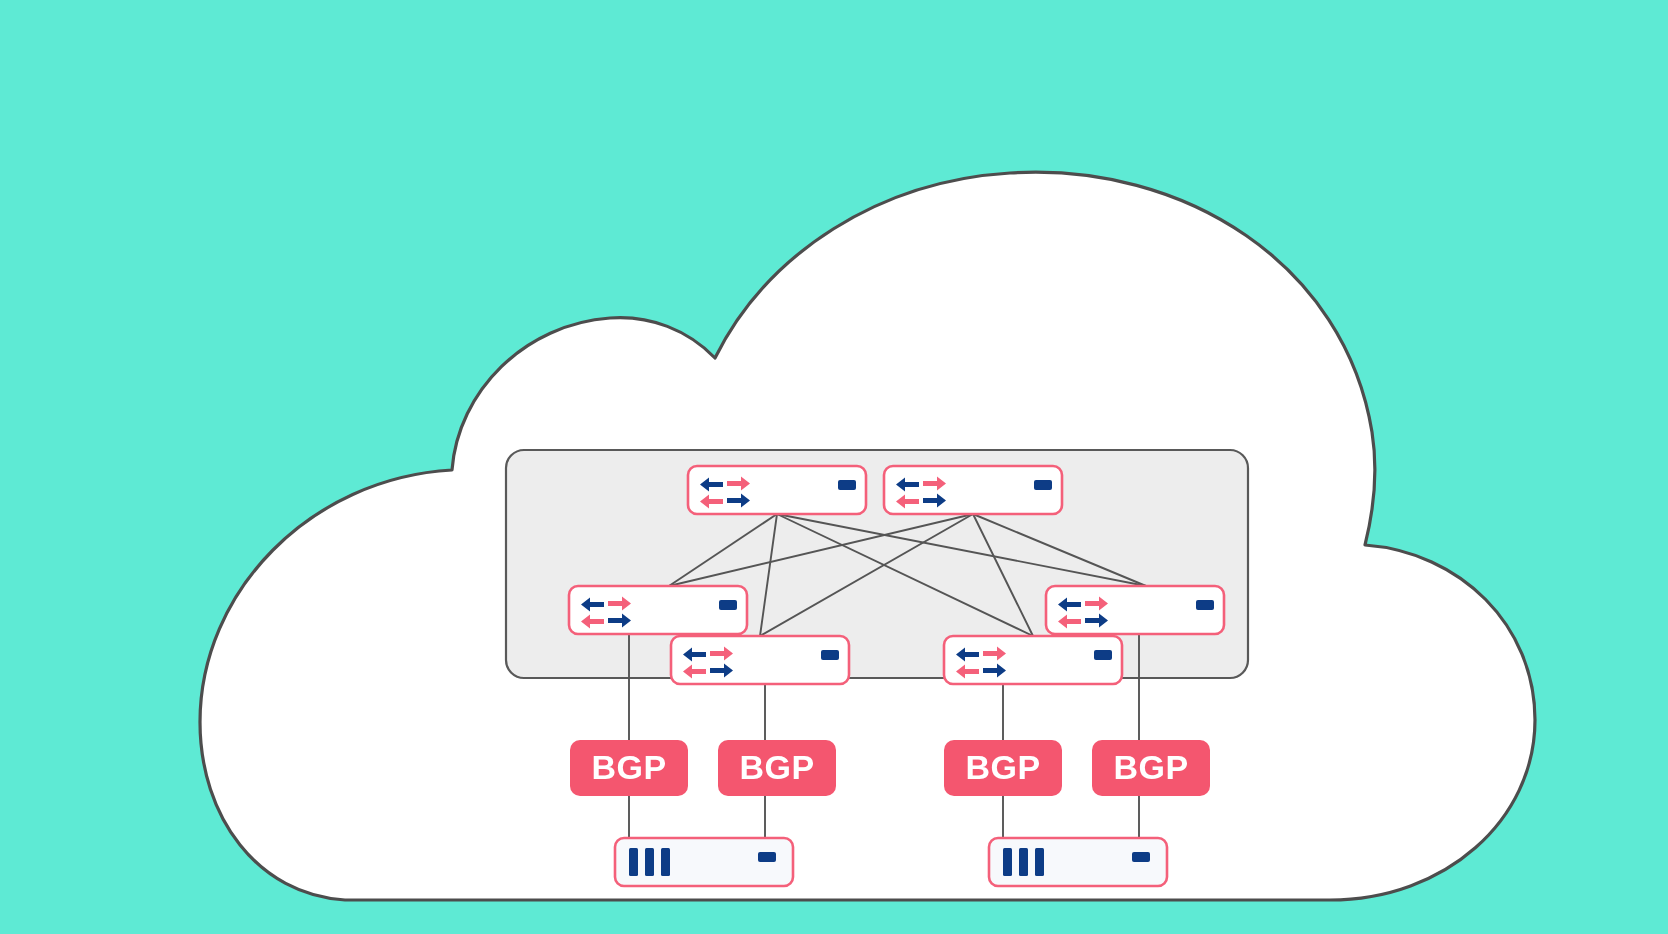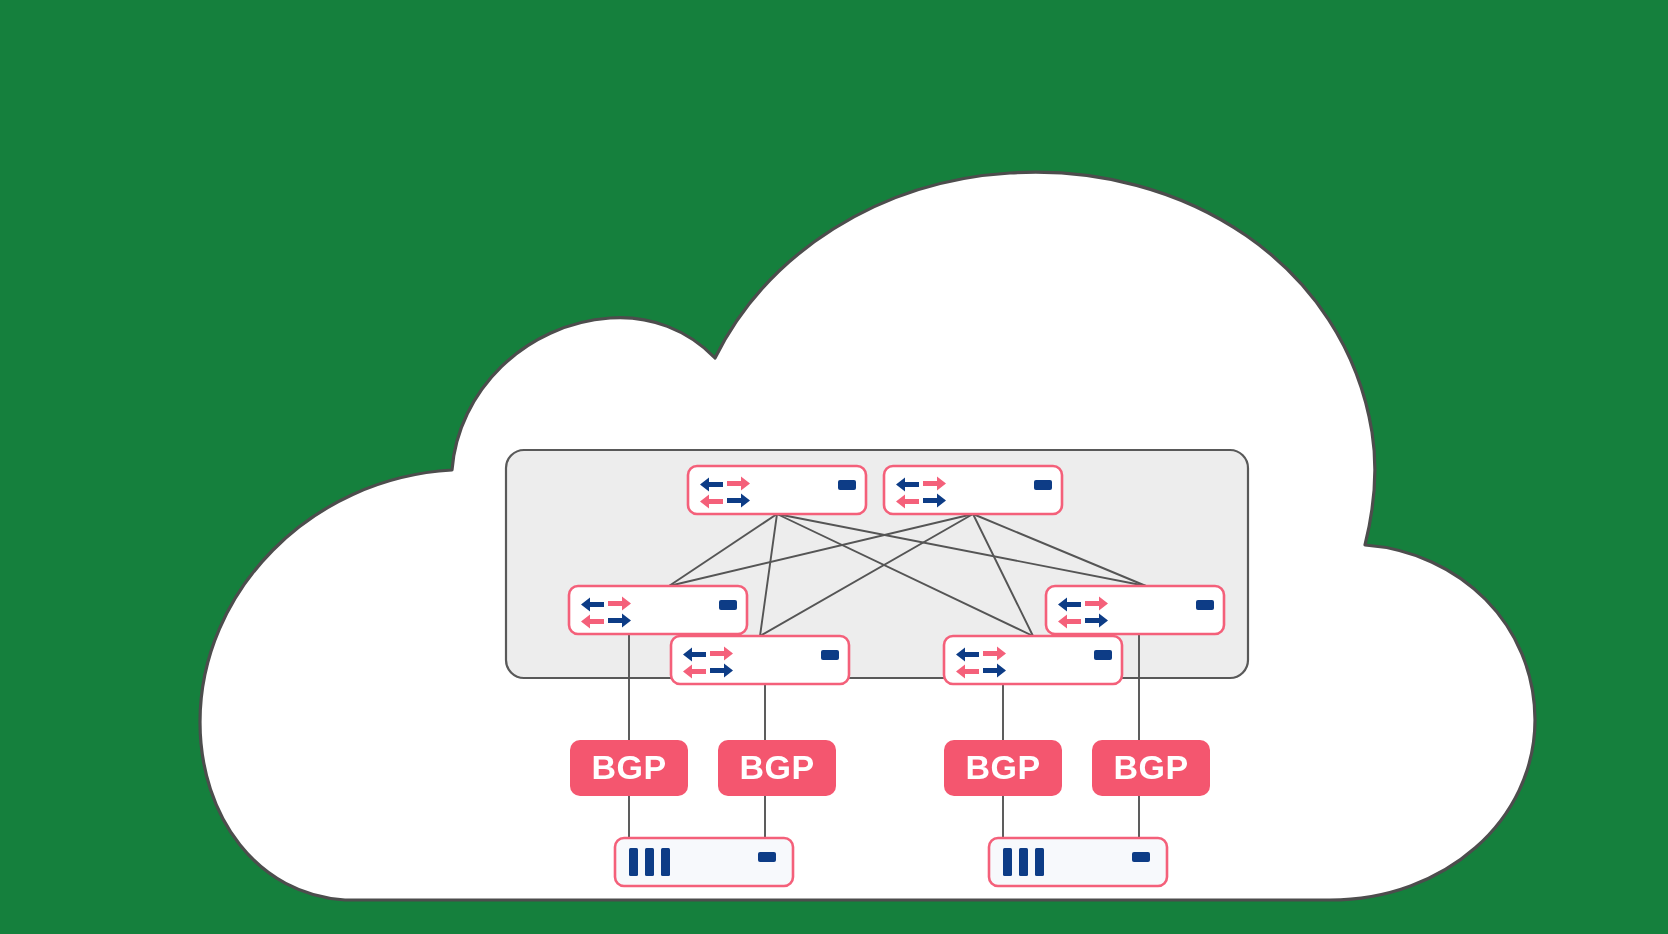--- a/index.html
+++ b/index.html
@@ -8,21 +8,21 @@
     padding: 0;
     background: #ffffff;
   }
   body {
     font-family: "Liberation Sans", sans-serif;
   }
   #stage {
     position: relative;
     width: 1668px;
     height: 934px;
-    background: #15803d;
+    background: #5eead4;
     overflow: hidden;
   }
   #diagram-svg {
     position: absolute;
     left: 0;
     top: 0;
     width: 1668px;
     height: 934px;
     display: block;
   }

